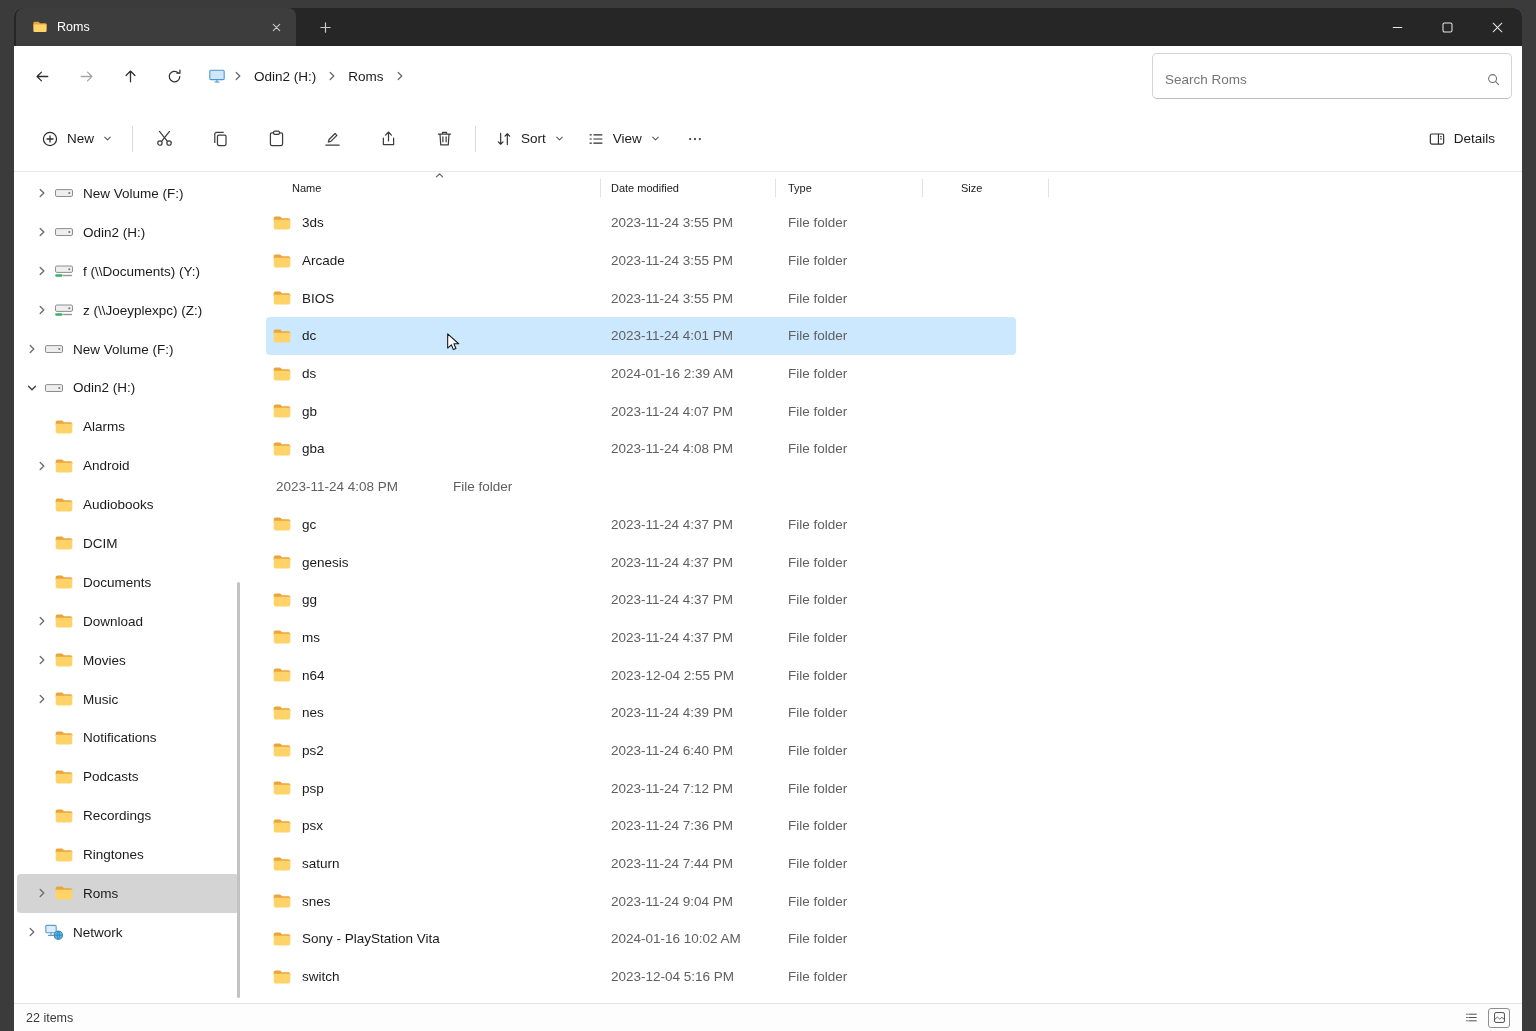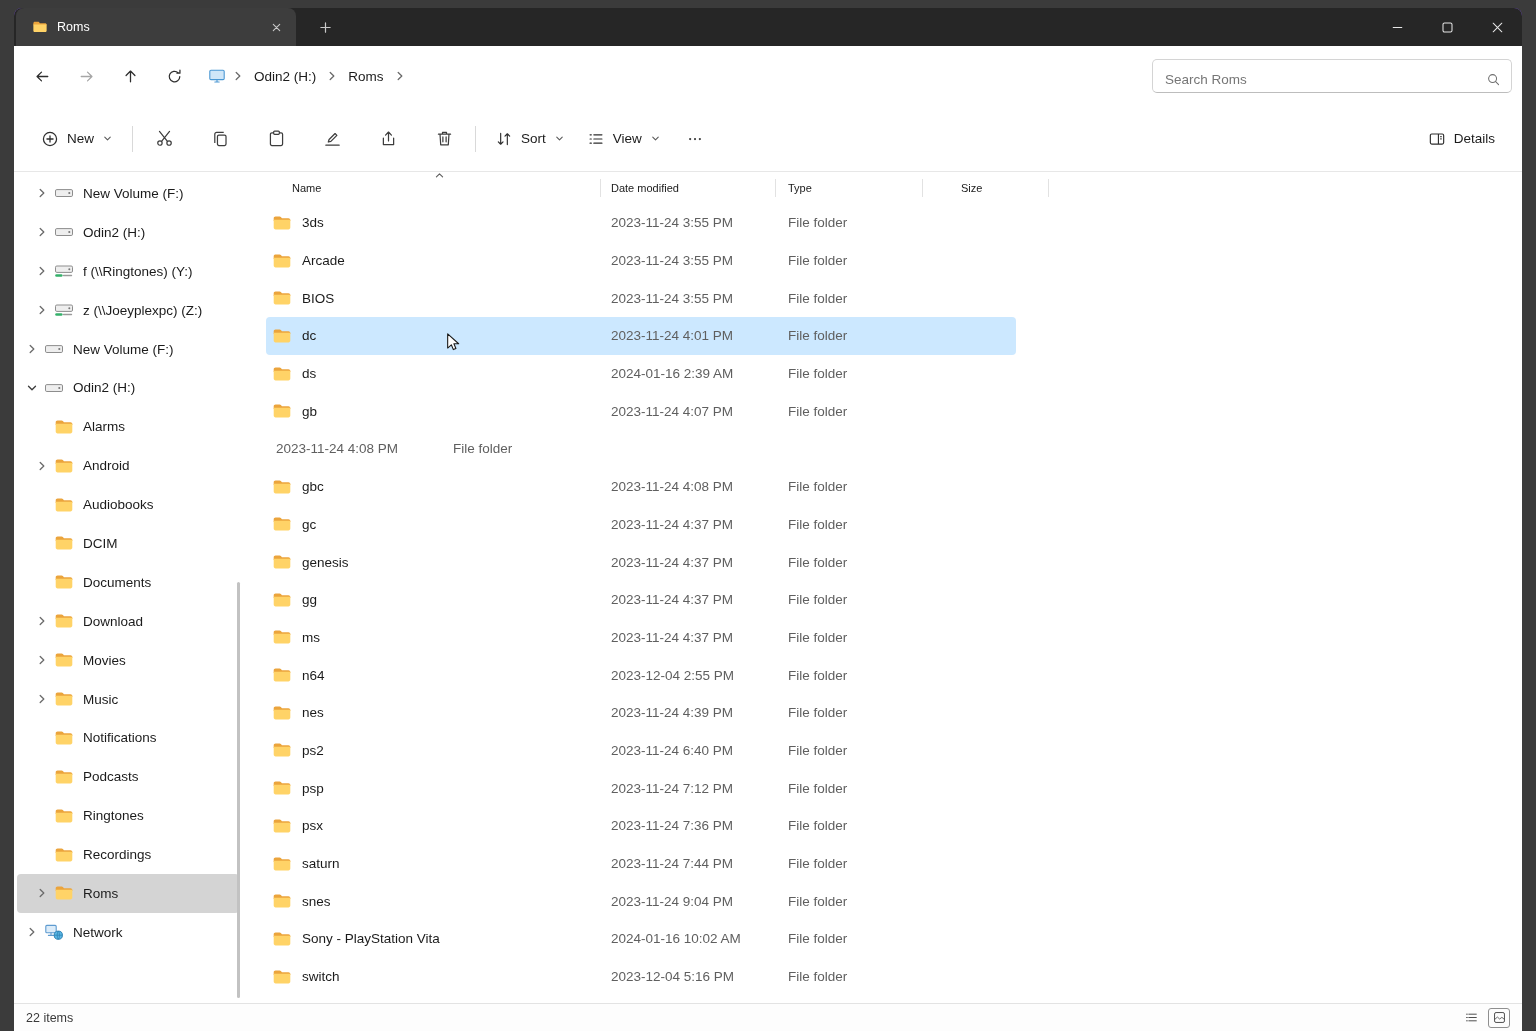--- a/index.html
+++ b/index.html
@@ -26,21 +26,21 @@
   .win-controls{display:flex;height:100%;}
   .win-btn{width:50px;height:100%;display:flex;align-items:center;justify-content:center;}
 
   
   .navbar{flex:0 0 60px;display:flex;align-items:center;padding:0 10px 0 6px;background:#ffffff;}
   .nav-btn{width:44px;height:36px;display:flex;align-items:center;justify-content:center;border-radius:4px;flex:none;}
   .breadcrumb{display:flex;align-items:center;margin-left:8px;font-size:13.5px;color:#1b1b1b;gap:1px;min-width:0;}
   .crumb-ico{margin:0 4px;}
   .crumb{padding:5px 8px;border-radius:4px;white-space:nowrap;}
   .crumb-chev{display:flex;align-items:center;padding:0 1px;}
-  .search-box{margin-left:auto;width:360px;height:34px;flex:none;border:1px solid #d4d4d4;border-bottom-color:#bdbdbd;
+  .search-box{margin-left:auto;width:360px;height:46px;flex:none;border:1px solid #d4d4d4;border-bottom-color:#bdbdbd;
               border-radius:5px;display:flex;align-items:center;background:#fff;padding:6px 10px 0 12px;}
   .search-box input{border:none;outline:none;flex:1;font-size:13.5px;color:#1b1b1b;background:transparent;min-width:0;}
   .search-box input::placeholder{color:#767676;}
 
   
   .toolbar{flex:0 0 66px;display:flex;align-items:center;padding:0 16px;border-bottom:1px solid #e7e7e7;background:#fff;}
   .tb-btn{display:flex;align-items:center;gap:8px;padding:9px 11px;border-radius:4px;font-size:13.5px;color:#1b1b1b;flex:none;}
   .tb-ico-btn{width:46px;height:42px;display:flex;align-items:center;justify-content:center;border-radius:4px;flex:none;}
   .tb-sep{width:1px;height:26px;background:#d9d9d9;margin:0 8px;flex:none;}
   .tb-spacer{flex:1;}
@@ -368,21 +368,21 @@
             </svg>
           </span>
           <span class="sb-ico">
             <svg viewBox="0 0 20 20">
               <rect x="1.5" y="5" width="17" height="6.4" rx="1.3" fill="#eeeeee" stroke="#8d8d8d"></rect>
               <circle cx="15.3" cy="8.2" r="1" fill="#767676"></circle>
               <path d="M2.5 14.5h4.8" stroke="#35b06a" stroke-width="2.6" stroke-linecap="round"></path>
               <path d="M9.5 14.5h8" stroke="#9a9a9a" stroke-width="1.4" stroke-linecap="round"></path>
             </svg>
           </span>
-          <span class="sb-label">f (\\Ringtones) (Y:)</span>
+          <span class="sb-label">f (\\Documents) (Y:)</span>
         </div>
         <div class="sb-item indent-1">
           <span class="sb-chev">
             <svg viewBox="0 0 12 12" fill="none" stroke="#6b6b6b" stroke-width="1.3" stroke-linecap="round" stroke-linejoin="round">
               <path d="M4.2 2.5L7.8 6l-3.6 3.5"></path>
             </svg>
           </span>
           <span class="sb-ico">
             <svg viewBox="0 0 20 20">
               <rect x="1.5" y="5" width="17" height="6.4" rx="1.3" fill="#eeeeee" stroke="#8d8d8d"></rect>
@@ -538,31 +538,31 @@
           <span class="sb-label">Podcasts</span>
         </div>
         <div class="sb-item indent-1">
           <span class="sb-chev"></span>
           <span class="sb-ico">
             <svg viewBox="0 0 20 20">
               <path d="M1.7 5.3c0-1 .8-1.8 1.8-1.8h4.1c.5 0 1 .2 1.3.6l1 1.1h6.6c1 0 1.8.8 1.8 1.8v.9H1.7z" fill="#eba43c"></path>
               <path d="M1.7 6.8h16.6v7.8c0 1-.8 1.8-1.8 1.8H3.5c-1 0-1.8-.8-1.8-1.8z" fill="#ffd367"></path>
             </svg>
           </span>
+          <span class="sb-label">Recordings</span>
+        </div>
+        <div class="sb-item indent-1">
+          <span class="sb-chev"></span>
+          <span class="sb-ico">
+            <svg viewBox="0 0 20 20">
+              <path d="M1.7 5.3c0-1 .8-1.8 1.8-1.8h4.1c.5 0 1 .2 1.3.6l1 1.1h6.6c1 0 1.8.8 1.8 1.8v.9H1.7z" fill="#eba43c"></path>
+              <path d="M1.7 6.8h16.6v7.8c0 1-.8 1.8-1.8 1.8H3.5c-1 0-1.8-.8-1.8-1.8z" fill="#ffd367"></path>
+            </svg>
+          </span>
           <span class="sb-label">Ringtones</span>
-        </div>
-        <div class="sb-item indent-1">
-          <span class="sb-chev"></span>
-          <span class="sb-ico">
-            <svg viewBox="0 0 20 20">
-              <path d="M1.7 5.3c0-1 .8-1.8 1.8-1.8h4.1c.5 0 1 .2 1.3.6l1 1.1h6.6c1 0 1.8.8 1.8 1.8v.9H1.7z" fill="#eba43c"></path>
-              <path d="M1.7 6.8h16.6v7.8c0 1-.8 1.8-1.8 1.8H3.5c-1 0-1.8-.8-1.8-1.8z" fill="#ffd367"></path>
-            </svg>
-          </span>
-          <span class="sb-label">Recordings</span>
         </div>
         <div class="sb-item indent-1 selected">
           <span class="sb-chev">
             <svg viewBox="0 0 12 12" fill="none" stroke="#6b6b6b" stroke-width="1.3" stroke-linecap="round" stroke-linejoin="round">
               <path d="M4.2 2.5L7.8 6l-3.6 3.5"></path>
             </svg>
           </span>
           <span class="sb-ico">
             <svg viewBox="0 0 20 20">
               <path d="M1.7 5.3c0-1 .8-1.8 1.8-1.8h4.1c.5 0 1 .2 1.3.6l1 1.1h6.6c1 0 1.8.8 1.8 1.8v.9H1.7z" fill="#eba43c"></path>
@@ -687,34 +687,34 @@
                   <path d="M1.7 6.8h16.6v7.8c0 1-.8 1.8-1.8 1.8H3.5c-1 0-1.8-.8-1.8-1.8z" fill="#ffd367"></path>
                 </svg>
               </span>
               <span>gb</span>
             </span>
             <span class="cell cell-date">2023-11-24 4:07 PM</span>
             <span class="cell cell-type">File folder</span>
             <span class="cell cell-size"></span>
           </div>
           <div class="row">
+            <span class="cell cell-name">
+              <span class="ico">
+                <svg viewBox="0 0 20 20">
+                  <path d="M1.7 5.3c0-1 .8-1.8 1.8-1.8h4.1c.5 0 1 .2 1.3.6l1 1.1h6.6c1 0 1.8.8 1.8 1.8v.9H1.7z" fill="#eba43c"></path>
+                  <path d="M1.7 6.8h16.6v7.8c0 1-.8 1.8-1.8 1.8H3.5c-1 0-1.8-.8-1.8-1.8z" fill="#ffd367"></path>
+                </svg>
+              </span>
+              <span>gba</span>
+            </span>
             <span class="cell cell-date">2023-11-24 4:08 PM</span>
             <span class="cell cell-type">File folder</span>
             <span class="cell cell-size"></span>
           </div>
           <div class="row">
-            <span class="cell cell-name">
-              <span class="ico">
-                <svg viewBox="0 0 20 20">
-                  <path d="M1.7 5.3c0-1 .8-1.8 1.8-1.8h4.1c.5 0 1 .2 1.3.6l1 1.1h6.6c1 0 1.8.8 1.8 1.8v.9H1.7z" fill="#eba43c"></path>
-                  <path d="M1.7 6.8h16.6v7.8c0 1-.8 1.8-1.8 1.8H3.5c-1 0-1.8-.8-1.8-1.8z" fill="#ffd367"></path>
-                </svg>
-              </span>
-              <span>gbc</span>
-            </span>
             <span class="cell cell-date">2023-11-24 4:08 PM</span>
             <span class="cell cell-type">File folder</span>
             <span class="cell cell-size"></span>
           </div>
           <div class="row">
             <span class="cell cell-name">
               <span class="ico">
                 <svg viewBox="0 0 20 20">
                   <path d="M1.7 5.3c0-1 .8-1.8 1.8-1.8h4.1c.5 0 1 .2 1.3.6l1 1.1h6.6c1 0 1.8.8 1.8 1.8v.9H1.7z" fill="#eba43c"></path>
                   <path d="M1.7 6.8h16.6v7.8c0 1-.8 1.8-1.8 1.8H3.5c-1 0-1.8-.8-1.8-1.8z" fill="#ffd367"></path>

